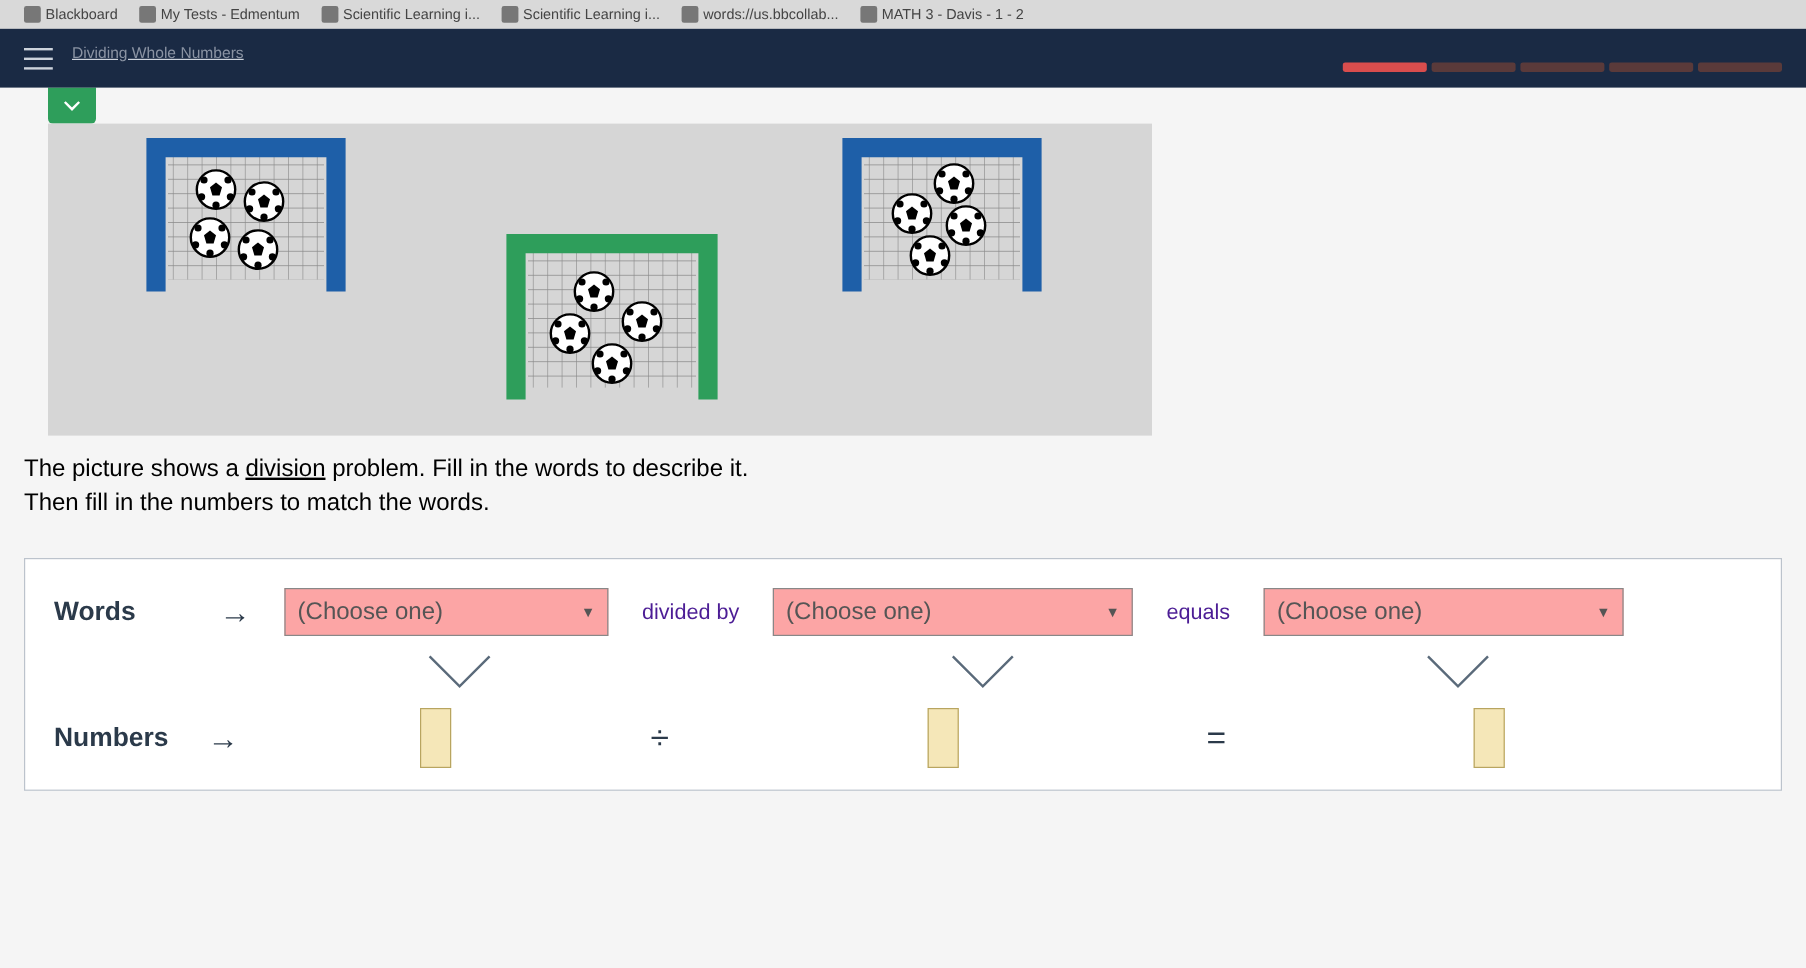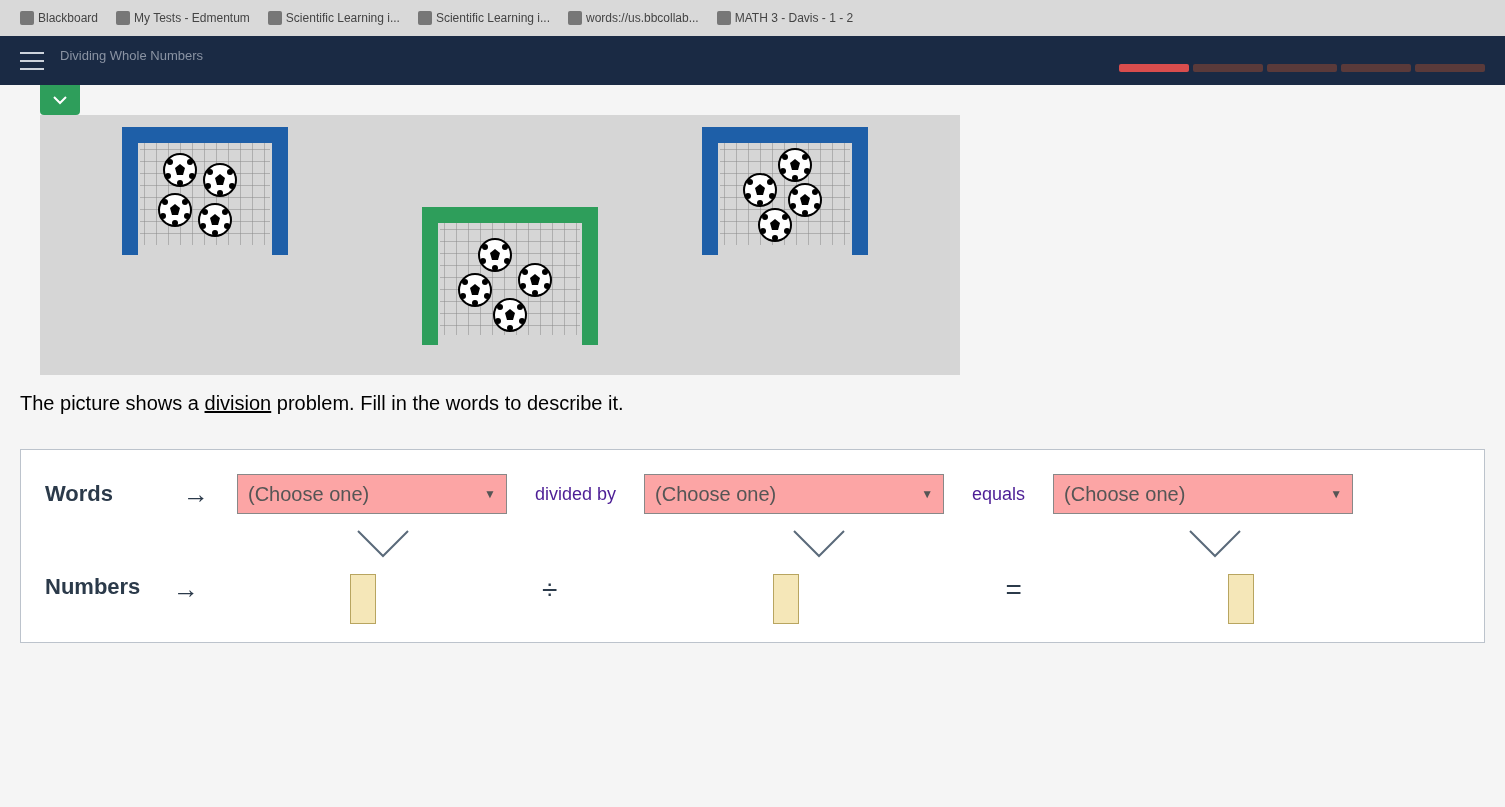--- a/index.html
+++ b/index.html
@@ -1,24 +1,24 @@
 <!DOCTYPE html>
 <html><head>
 <meta charset="utf-8">
 <style>
 * { margin: 0; padding: 0; box-sizing: border-box; }
 body { font-family: Arial, Helvetica, sans-serif; background: #f5f5f5; width: 1505px; }
 
 
-.bookmark-bar { height: 36px; background: #d9d9d9; display: flex; align-items: center; gap: 18px; padding: 0 20px; font-size: 12px; color: #444; overflow: hidden; }
+.bookmark-bar { height: 24px; background: #d9d9d9; display: flex; align-items: center; gap: 18px; padding: 0 20px; font-size: 12px; color: #444; overflow: hidden; }
 .bookmark-bar .bm { display: flex; align-items: center; gap: 4px; white-space: nowrap; }
 .bookmark-bar .bm .favicon { width: 14px; height: 14px; background: #777; border-radius: 2px; }
 
 
-.lesson-header { background: #1a2a44; color: #cdd3dc; padding: 12px 20px 18px 60px; position: relative; }
+.lesson-header { background: #1a2a44; color: #cdd3dc; padding: 12px 20px 18px 60px; position: relative; text-decoration: underline; }
 .lesson-header .hamburger { position: absolute; left: 20px; top: 16px; width: 24px; height: 18px; display: flex; flex-direction: column; justify-content: space-between; cursor: pointer; }
 .lesson-header .hamburger span { height: 2px; background: #cdd3dc; width: 100%; }
 .lesson-header .breadcrumb { font-size: 13px; color: #8a93a3; margin-bottom: 4px; }
 .lesson-header .title { font-size: 17px; color: #e0e4ea; }
 .progress-wrap { position: absolute; right: 20px; top: 28px; display: flex; gap: 4px; }
 .progress-wrap .seg { width: 70px; height: 8px; background: #5a3a3a; border-radius: 2px; }
 .progress-wrap .seg.done { background: #d94d4d; }
 
 
 .collapse-tab { width: 40px; height: 30px; background: #2e9e5b; display: flex; align-items: center; justify-content: center; border-radius: 0 0 4px 4px; margin-left: 40px; cursor: pointer; }
@@ -41,21 +41,21 @@
 .dd1 { width: 270px; }
 .dd2 { width: 300px; }
 .dd3 { width: 300px; }
 .between-text { font-size: 18px; color: #4c1d95; }
 
 
 .v-row { display: flex; align-items: center; margin: 12px 0 12px 160px; gap: 18px; }
 .v-arrow { width: 60px; height: 36px; }
 
 
-.num-row { display: flex; gap: 18px; }
+.num-row { display: flex; align-items: center; gap: 18px; }
 .num-input { width: 26px; height: 50px; background: #f5e7b8; border: 1px solid #b8a560; }
 .op { font-size: 28px; color: #2b3a4a; text-align: center; }
 
 
 .goal { position: absolute; }
 .goal1 { left: 80px; top: 10px; }
 .goal2 { left: 380px; top: 90px; }
 .goal3 { left: 660px; top: 10px; }
 </style>
 </head>
@@ -149,20 +149,21 @@
     <path d="M10 130 L10 10 L160 10 L160 130" stroke="#1e5fa8" stroke-width="16" fill="none"></path>
     <use href="#ball" x="95" y="40"></use>
       <use href="#ball" x="60" y="65"></use>
     <use href="#ball" x="105" y="75"></use>
       <use href="#ball" x="75" y="100"></use>
   </svg>
 </div>
 
 <div class="instructions">
   <span>The picture shows a </span><span class="underline">division</span><span> problem. Fill in the words to describe it.</span><br>
+  <span>Then fill in the numbers to match the words.</span>
 </div>
 
 <div class="answer-box">
 
   <div class="answer-row">
     <span class="row-label">Words</span>
     <span class="arrow-right">→</span>
     <div class="dropdown dd1">
       <span>(Choose one)</span>
         <span class="caret">▼</span>

